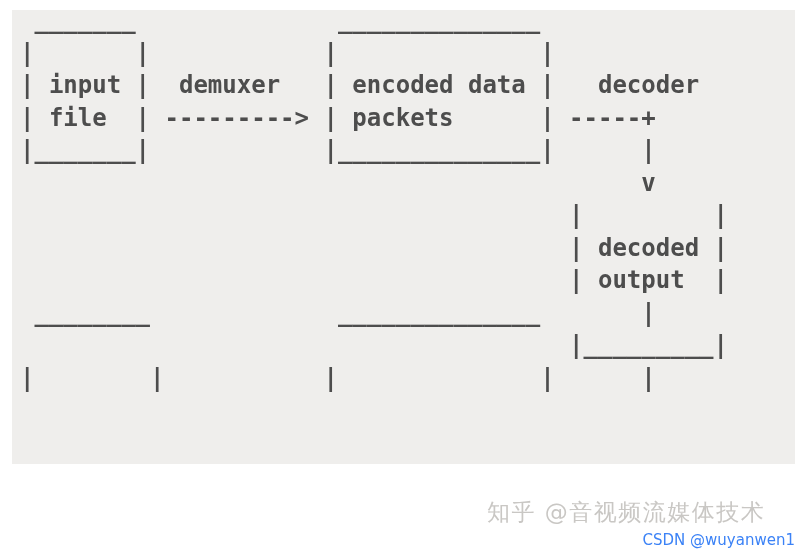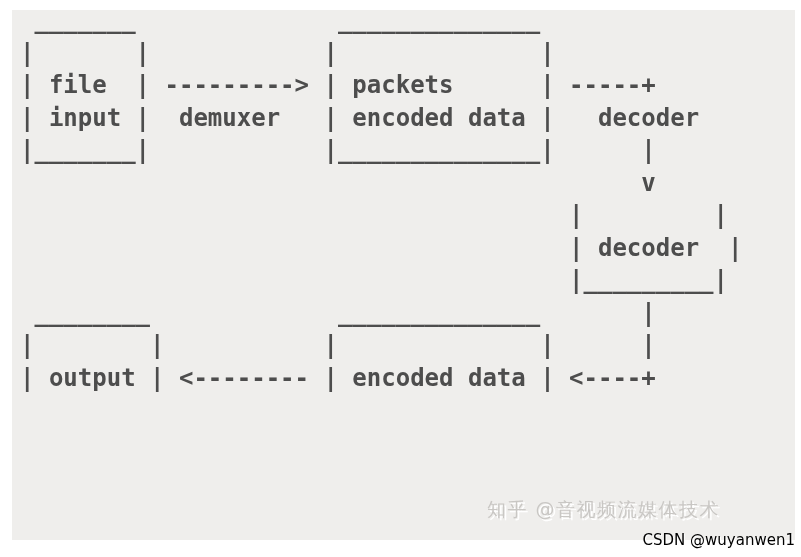--- a/index.html
+++ b/index.html
@@ -13,21 +13,21 @@
     width: 801px;
     height: 557px;
     background: #ffffff;
     overflow: hidden;
   }
   .panel {
     position: absolute;
     left: 12px;
     top: 10px;
     width: 783px;
-    height: 530px;
+    height: 454px;
     background: #efeeec;
   }
   .ascii {
     position: absolute;
     left: 8px;
     top: -6px;
     margin: 0;
     font-family: "DejaVu Sans Mono", "Liberation Mono", monospace;
     font-size: 24px;
     font-weight: 700;
@@ -36,52 +36,52 @@
     letter-spacing: 0;
   }
   .ascii .line {
     white-space: pre;
     height: 32.5px;
   }
   .wm-zhihu {
     position: absolute;
     left: 487px;
     top: 497px;
-    font-size: 19px;
+    font-size: 23px;
     letter-spacing: 1.5px;
     color: #c9c7c4;
     text-shadow: 2px 2px 0 #ffffff;
     white-space: nowrap;
   }
   .wm-csdn {
     position: absolute;
     top: 531px;
     right: 6px;
     font-size: 15px;
-    color: #000000;
+    color: #3b82f6;
     text-shadow: 1px 1px 0 #ffffff;
     white-space: nowrap;
     text-align: right;
   }
 </style>
 </head>
 <body>
 
 <div class="canvas">
   <div class="panel">
     <div class="ascii">
       <div class="line"> _______              ______________</div>
       <div class="line">|       |            |              |</div>
+      <div class="line">| input |  demuxer   | encoded data |   decoder</div>
       <div class="line">| file  | ---------&gt; | packets      | -----+</div>
-      <div class="line">| input |  demuxer   | encoded data |   decoder</div>
       <div class="line">|_______|            |______________|      |</div>
       <div class="line">                                           v</div>
       <div class="line">                                      |         |</div>
-      <div class="line">                                      | decoder  |</div>
+      <div class="line">                                      | decoded |</div>
+      <div class="line">                                      | output  |</div>
+      <div class="line"> ________             ______________       |</div>
       <div class="line">                                      |_________|</div>
-      <div class="line"> ________             ______________       |</div>
       <div class="line">|        |           |              |      |</div>
-      <div class="line">| output | &lt;-------- | encoded data | &lt;----+</div>
     </div>
   </div>
   <div class="wm-zhihu">知乎 @音视频流媒体技术</div>
   <div class="wm-csdn">CSDN @wuyanwen1</div>
 </div>
 
 </body></html>

